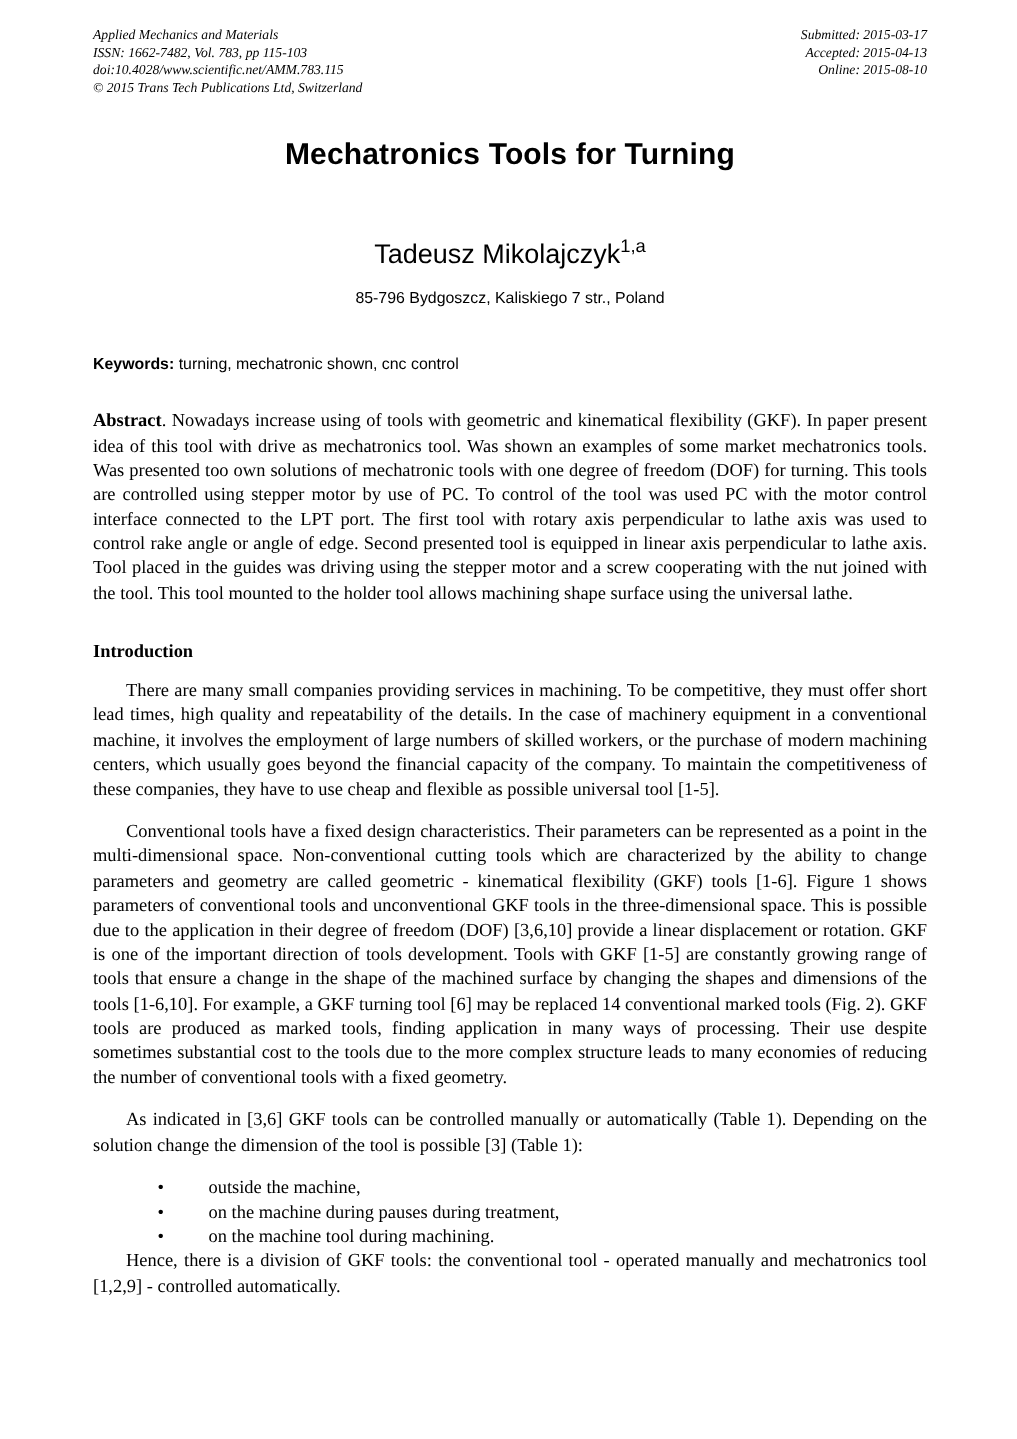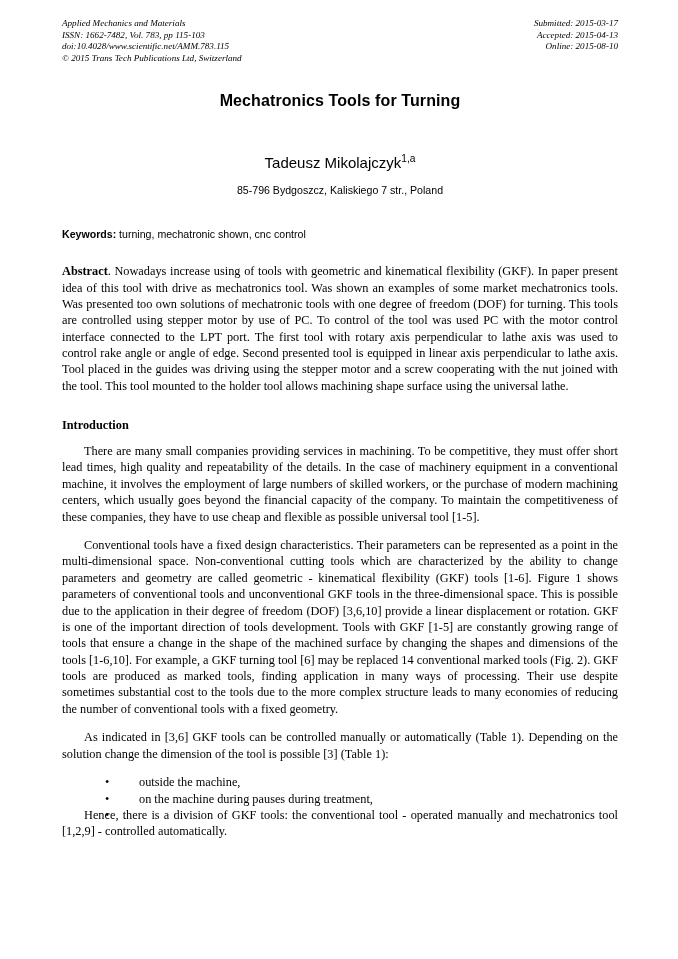--- a/index.html
+++ b/index.html
@@ -41,30 +41,30 @@
     margin-bottom: 0;
   }
   .journal-header .left-col { text-align: left; }
   .journal-header .right-col { text-align: right; }
   .journal-header div { white-space: nowrap; }
 
   
   .doc-title {
     font-family: "Liberation Sans", sans-serif;
     font-weight: bold;
-    font-size: 16px;
+    font-size: 20px;
     text-align: center;
     margin-top: 28px;
     letter-spacing: 0.1px;
   }
 
   
   .author-line {
     font-family: "Liberation Sans", sans-serif;
-    font-size: 15px;
+    font-size: 18px;
     text-align: center;
     margin-top: 44px;
   }
   .affiliation-line {
     font-family: "Liberation Sans", sans-serif;
     font-size: 10.6px;
     text-align: center;
     margin-top: 14px;
   }
   .address-line {
@@ -184,19 +184,19 @@
 
     <div class="section-heading">Introduction</div>
 
     <p class="body-para first">There are many small companies providing services in machining. To be competitive, they must offer short lead times, high quality and repeatability of the details. In the case of machinery equipment in a conventional machine, it involves the employment of large numbers of skilled workers, or the purchase of modern machining centers, which usually goes beyond the financial capacity of the company. To maintain the competitiveness of these companies, they have to use cheap and flexible as possible universal tool [1-5].</p>
     <p class="body-para tight">Conventional tools have a fixed design characteristics. Their parameters can be represented as a point in the multi-dimensional space. Non-conventional cutting tools which are characterized by the ability to change parameters and geometry are called geometric - kinematical flexibility (GKF) tools [1-6]. Figure 1 shows parameters of conventional tools and unconventional GKF tools in the three-dimensional space. This is possible due to the application in their degree of freedom (DOF) [3,6,10] provide a linear displacement or rotation. GKF is one of the important direction of tools development. Tools with GKF [1-5] are constantly growing range of tools that ensure a change in the shape of the machined surface by changing the shapes and dimensions of the tools [1-6,10]. For example, a GKF turning tool [6] may be replaced 14 conventional marked tools (Fig. 2). GKF tools are produced as marked tools, finding application in many ways of processing. Their use despite sometimes substantial cost to the tools due to the more complex structure leads to many economies of reducing the number of conventional tools with a fixed geometry.</p>
     <p class="body-para tight">As indicated in [3,6] GKF tools can be controlled manually or automatically (Table 1). Depending on the solution change the dimension of the tool is possible [3] (Table 1):</p>
 
     <ul class="bullet-list">
       <li><span class="bullet-dot">•</span><span>outside the machine,</span></li>
       <li><span class="bullet-dot">•</span><span>on the machine during pauses during treatment,</span></li>
-      <li><span class="bullet-dot">•</span></li>
+      <li><span class="bullet-dot">•</span><span>on the machine tool during machining.</span></li>
     </ul>
 
     <p class="body-para tight">Hence, there is a division of GKF tools: the conventional tool - operated manually and mechatronics tool [1,2,9] - controlled automatically.</p>
 
   </div>
 </div>
 
 </body></html>

